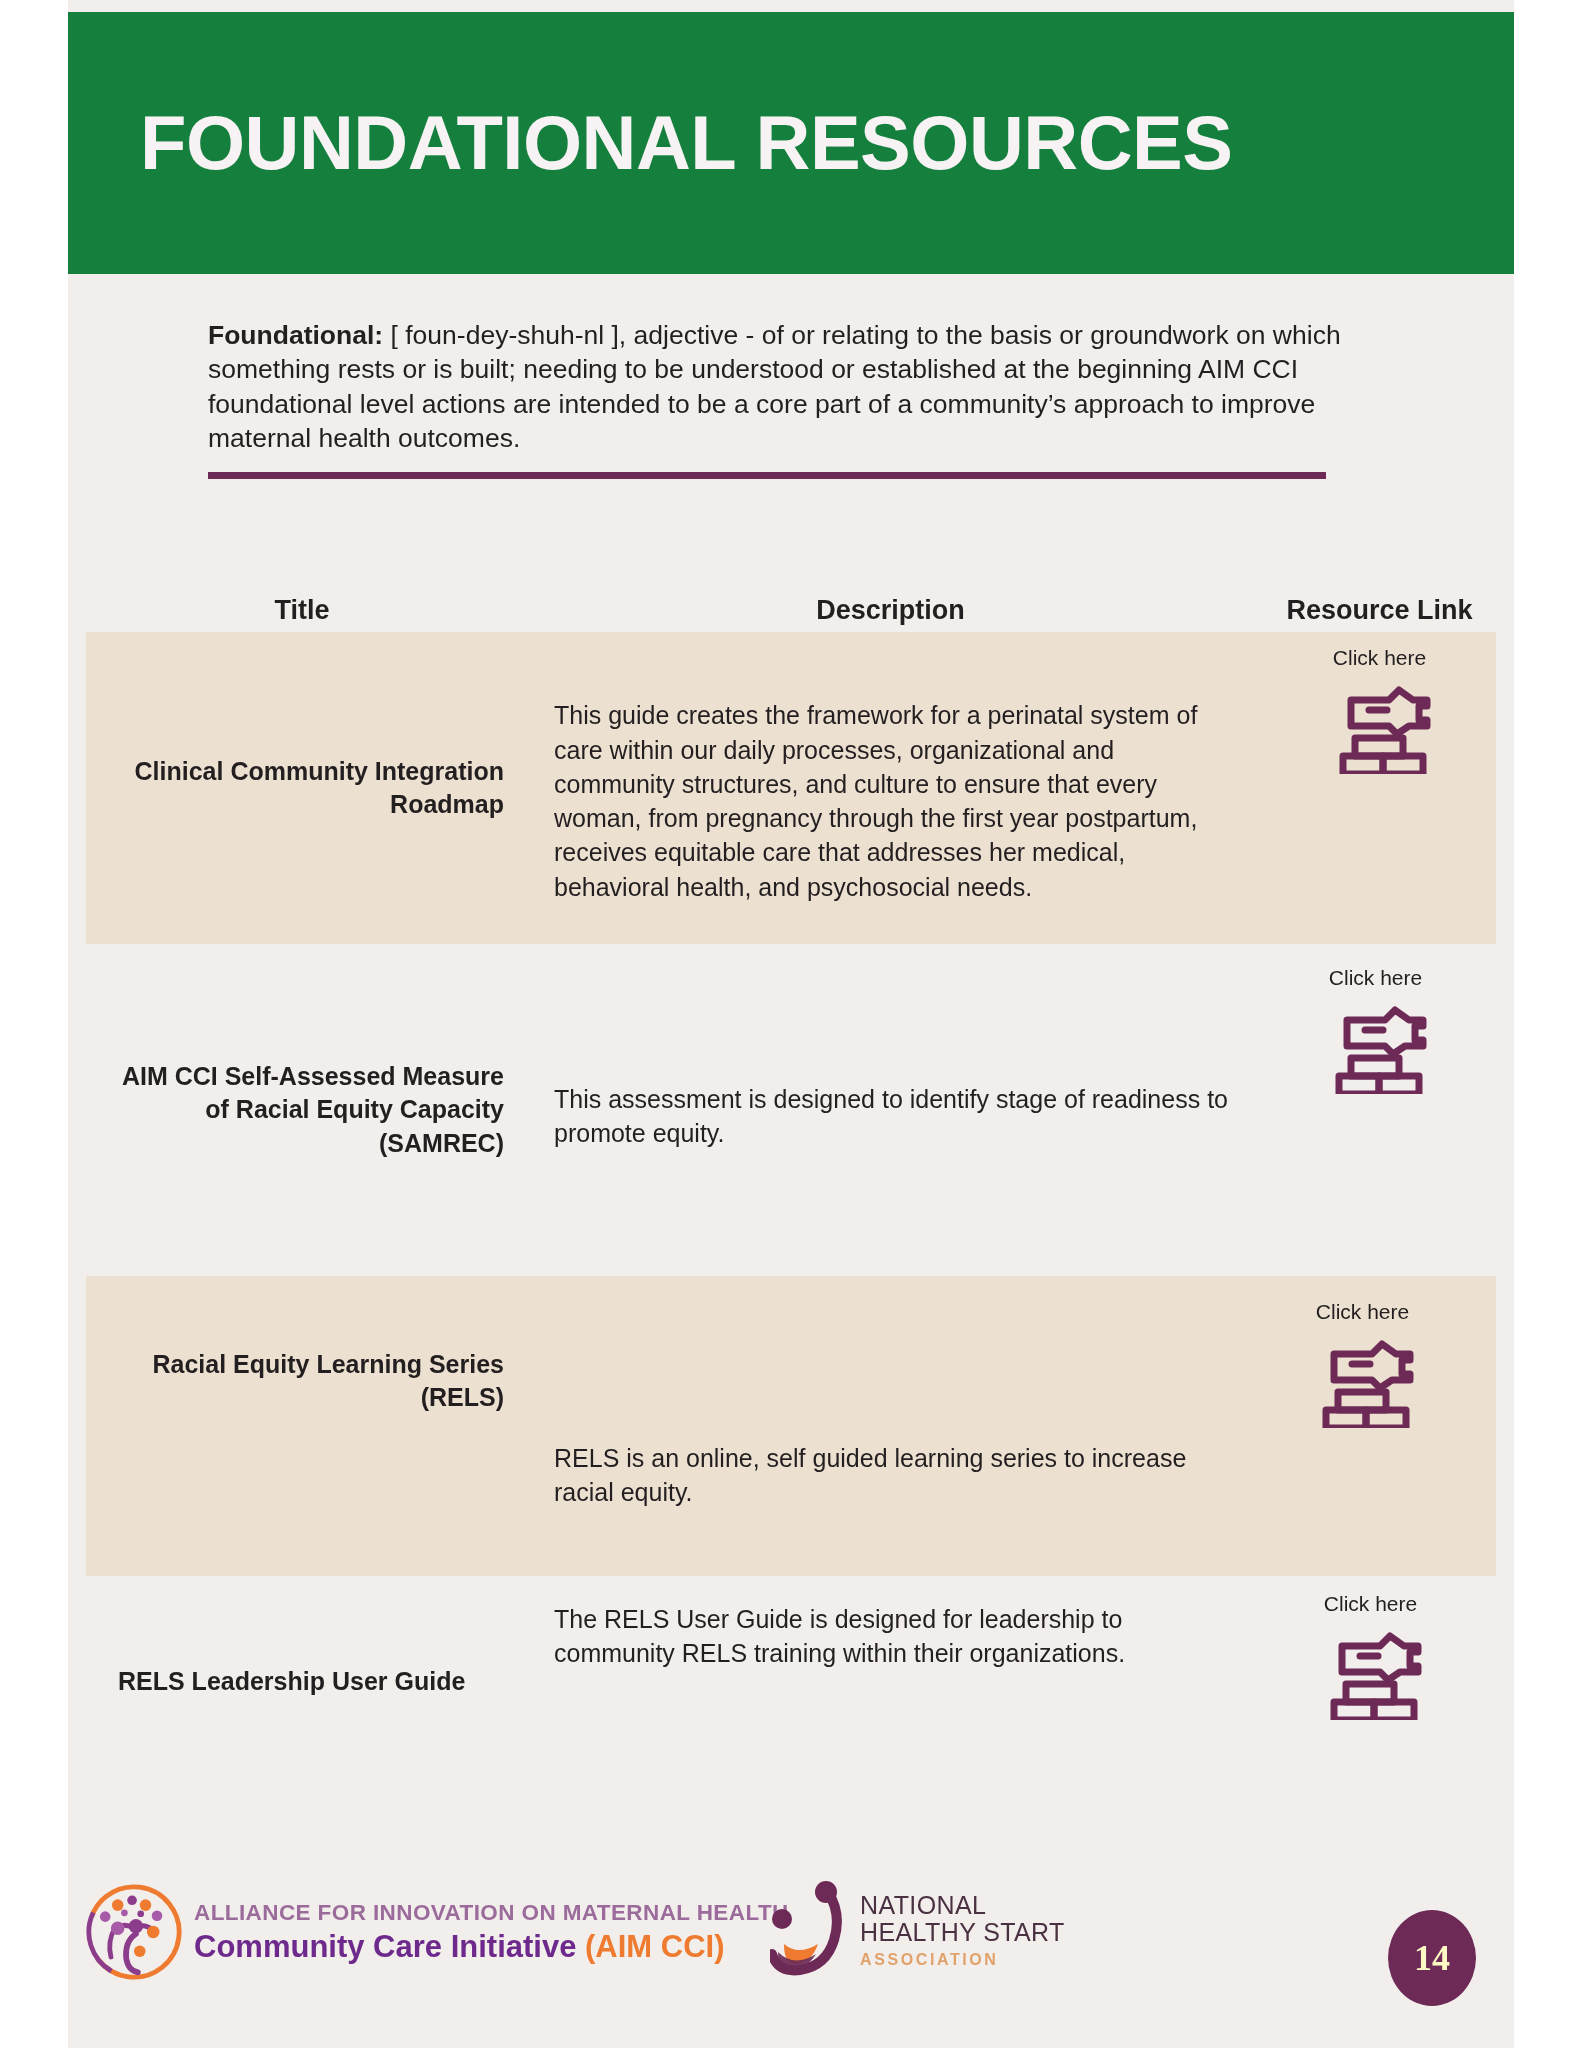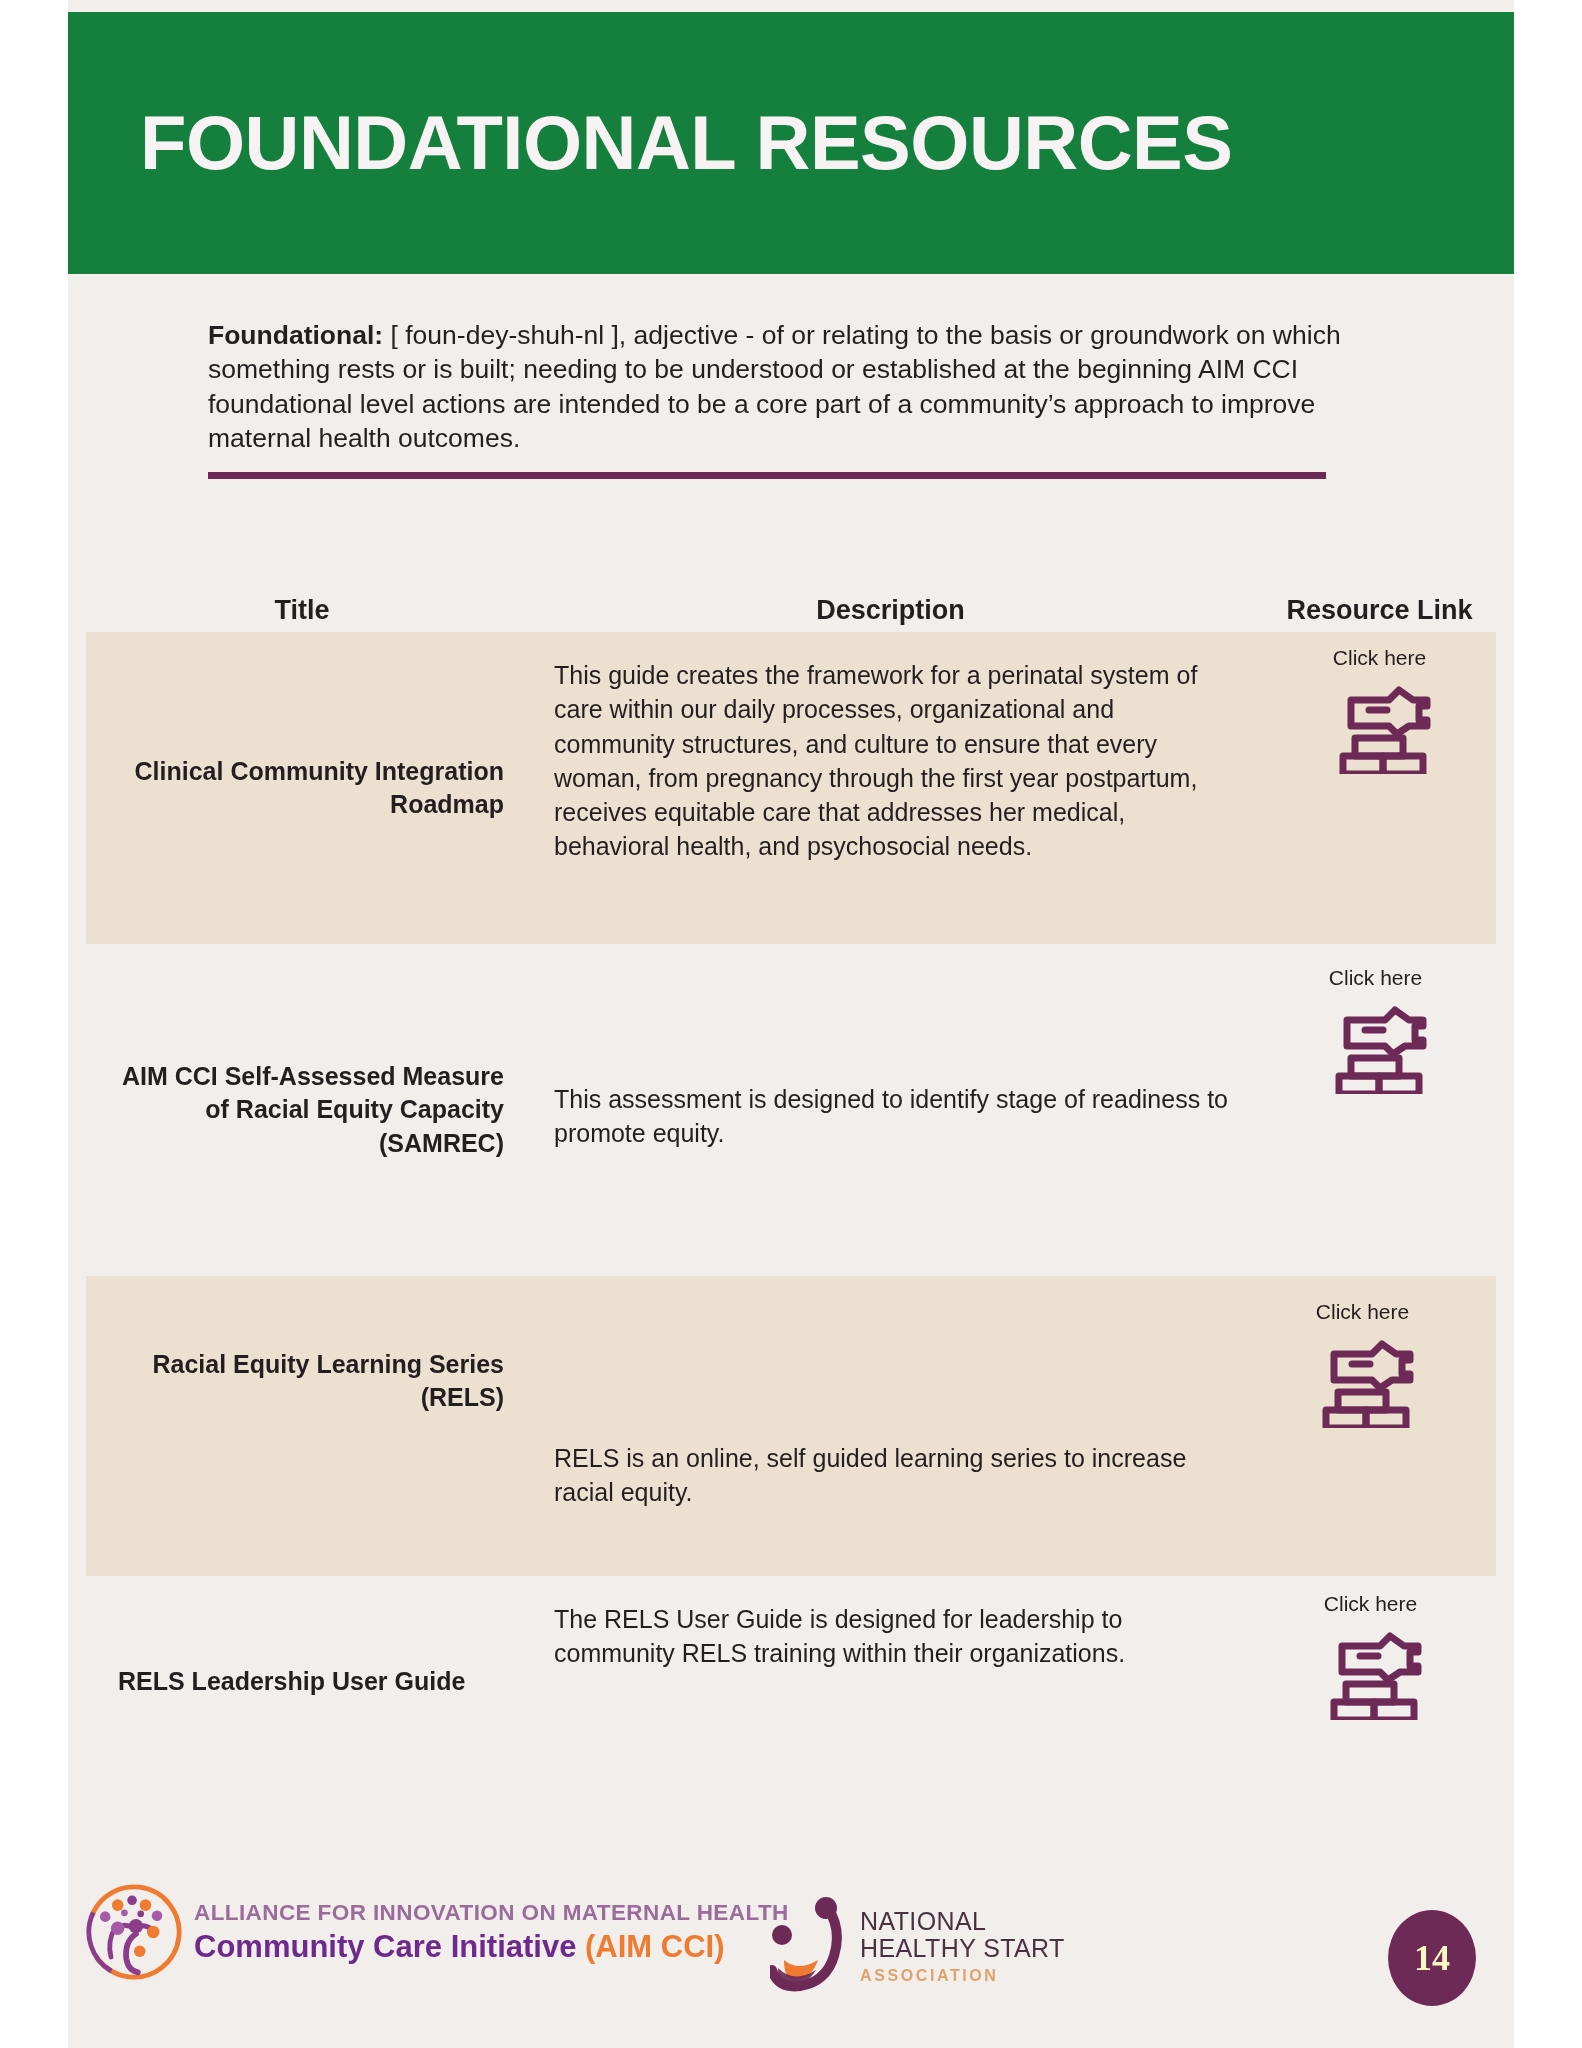--- a/index.html
+++ b/index.html
@@ -148,21 +148,21 @@
     margin-top: 12px;
   }
 
   
   .row-1 { height: 312px; }
   .row-2 { height: 332px; }
   .row-3 { height: 300px; }
   .row-4 { height: 212px; }
 
   
-  .row-1 .cell-desc  { align-items: flex-start; padding-top: 26px; }
+  .row-1 .cell-desc  { align-items: center; padding-top: 26px; }
   .row-1 .cell-link  { padding-top: 0px; }
   .row-2 .cell-link  { padding-top: 8px; padding-right: 8px; }
   .row-3 .cell-link  { padding-top: 10px; padding-right: 34px; }
   .row-3 .cell-title { align-items: flex-start; padding-top: 72px; }
   .row-3 .cell-desc  { align-items: center; padding-top: 98px; }
   .row-4 .cell-link  { padding-top: 2px; padding-right: 18px; }
   .row-4 .cell-desc  { align-items: flex-start; padding-top: 26px; }
   .row-2 .cell-title { align-items: center; }
   .row-2 .cell-desc  { align-items: center; padding-top: 12px; }
 
@@ -198,21 +198,21 @@
     font-size: 31px;
     font-weight: bold;
     color: #6d2a8c;
     white-space: nowrap;
   }
   .aim-line2 .orange { color: #ee7b2f; }
 
   .logo-nhsa {
     position: absolute;
     left: 684px;
-    top: 20px;
+    top: 4px;
     display: flex;
     align-items: center;
   }
   .nhsa-mark { width: 78px; height: 100px; flex: none; }
   .nhsa-words {
     margin-left: 12px;
     line-height: 1.08;
   }
   .nhsa-l1, .nhsa-l2 {
     font-size: 25px;

